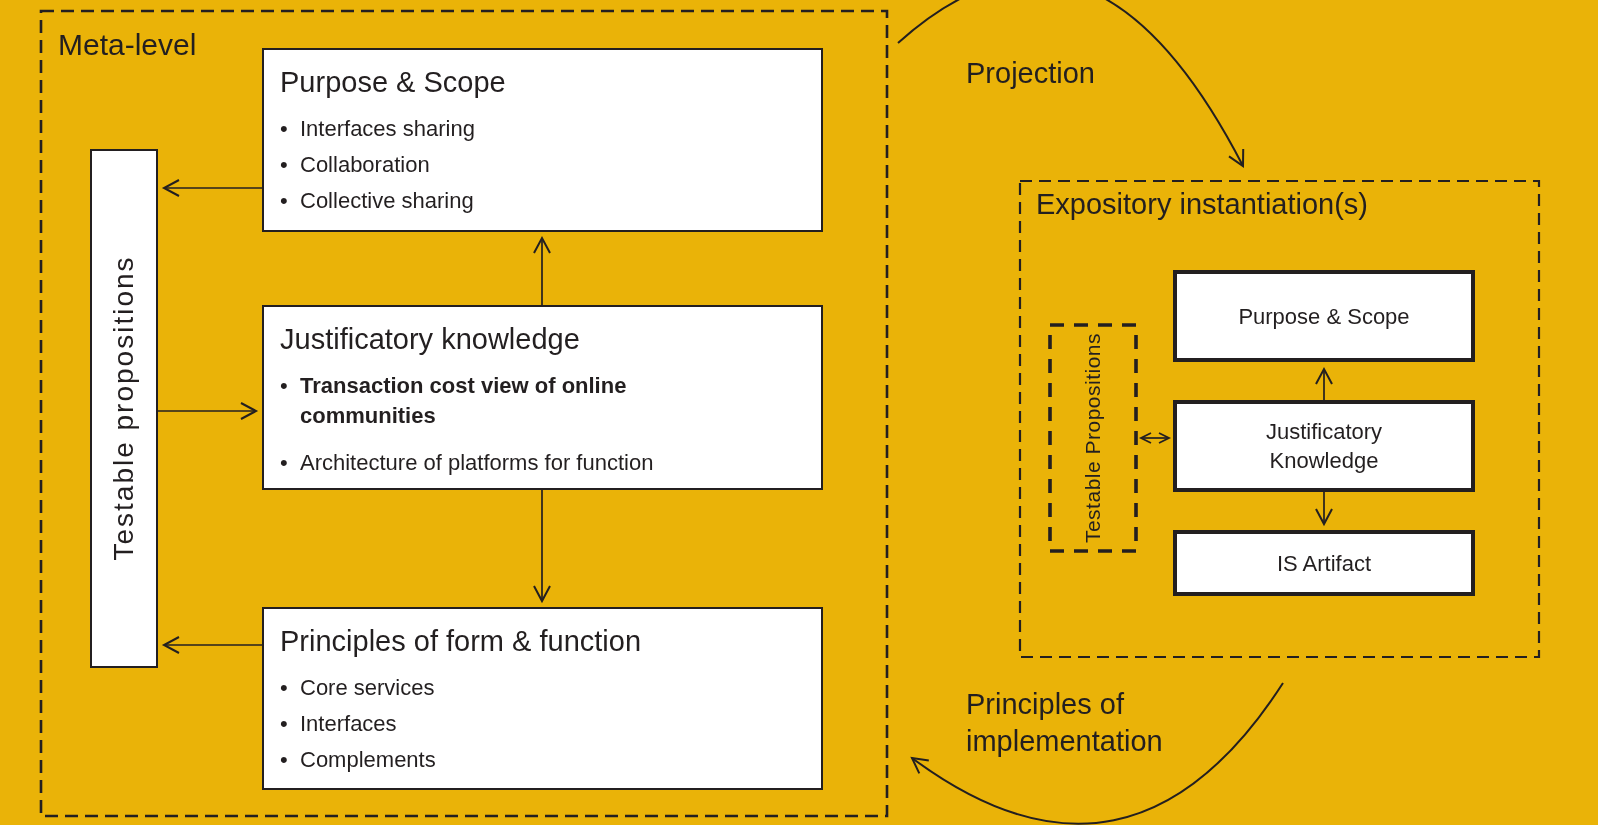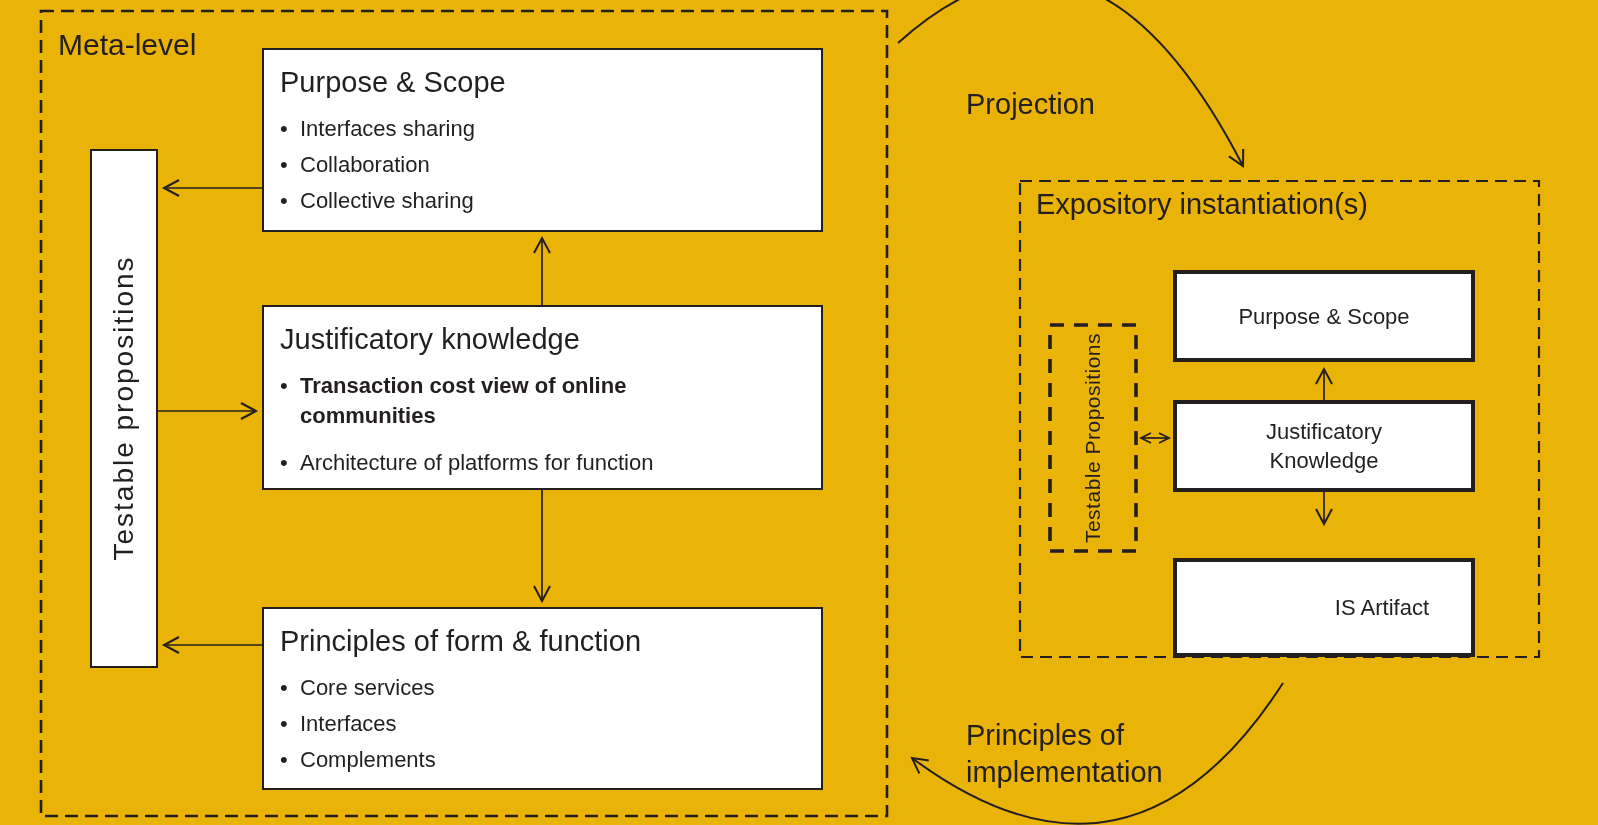--- a/index.html
+++ b/index.html
@@ -5,21 +5,21 @@
   html,body{margin:0;padding:0;background:#ffffff;}
   .stage{
     position:relative;width:1598px;height:825px;background:#eab308;
     font-family:"Liberation Sans",sans-serif;color:#231f20;overflow:hidden;
   }
   .layer{position:absolute;left:0;top:0;width:1598px;height:825px;}
   .abs{position:absolute;box-sizing:border-box;}
 
   
   .panel-title{font-size:30px;line-height:1.1;white-space:nowrap;}
-  .flow-label{font-size:29px;line-height:37px;margin-top:31px;}
+  .flow-label{font-size:29px;line-height:37px;}
 
   
   .mbox{background:#ffffff;border:2px solid #231f20;padding:14px 14px 0 16px;}
   .mbox .mtitle{font-size:29px;line-height:36px;margin-bottom:14px;white-space:nowrap;}
   .mbox ul{list-style:none;margin:0;padding:0;}
   .mbox li{display:flex;font-size:22px;line-height:30px;margin-bottom:6px;}
   .mbox li .dot{width:20px;flex:0 0 20px;}
   .mbox.jk li{margin-bottom:17px;}
   .mbox.jk li .btext.wrapnarrow{max-width:350px;font-weight:bold;}
   .mbox.jk li:nth-child(2) .btext{white-space:nowrap;}
@@ -133,21 +133,21 @@
   <div class="abs panel-title" style="left:1036px;top:189px;font-size:29px;">Expository instantiation(s)</div>
 
   <div class="abs rbox" style="left:1173px;top:270px;width:302px;height:92px;">
     <div class="rlabel">Purpose &amp; Scope</div>
   </div>
 
   <div class="abs rbox" style="left:1173px;top:400px;width:302px;height:92px;">
     <div class="rlabel" style="width:200px;">Justificatory Knowledge</div>
   </div>
 
-  <div class="abs rbox" style="left:1173px;top:558px;width:302px;height:99px;text-align:right;">
+  <div class="abs rbox" style="left:1173px;top:530px;width:302px;height:66px;">
     <div class="rlabel">IS Artifact</div>
   </div>
 
   <div class="vlabel-right">Testable Propositions</div>
 
   <div class="abs flow-label" style="left:966px;top:55px;white-space:nowrap;">Projection</div>
   <div class="abs flow-label" style="left:966px;top:686px;width:258px;">Principles of implementation</div>
 
 </div>
 

